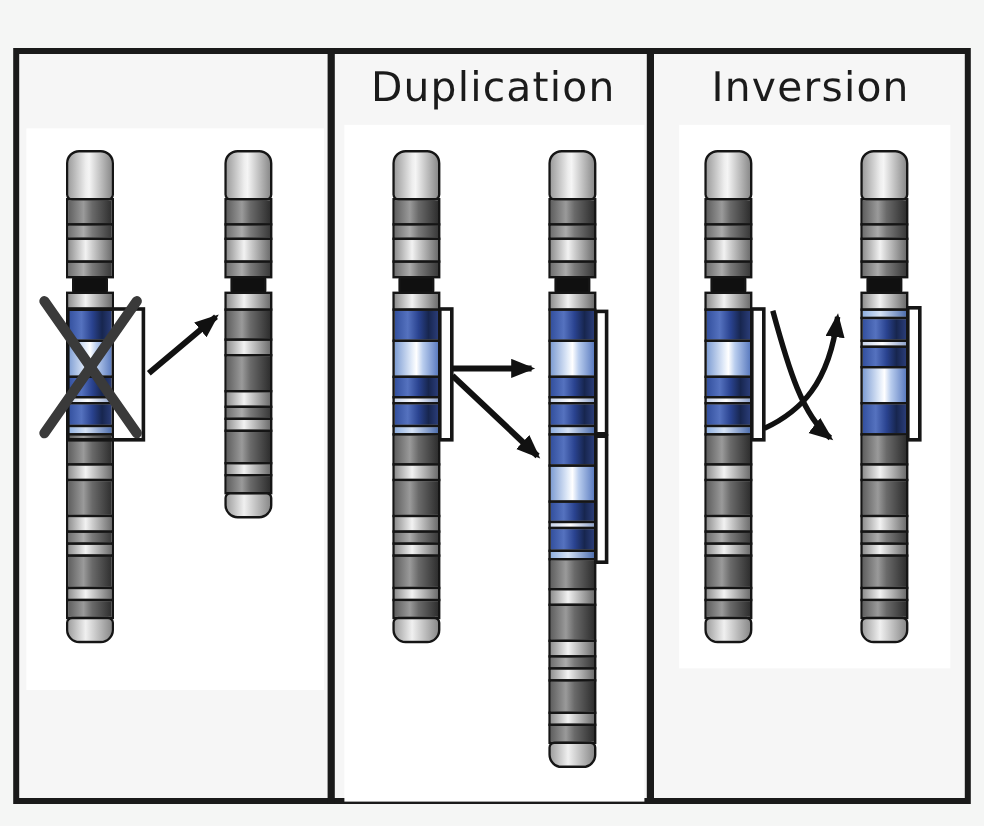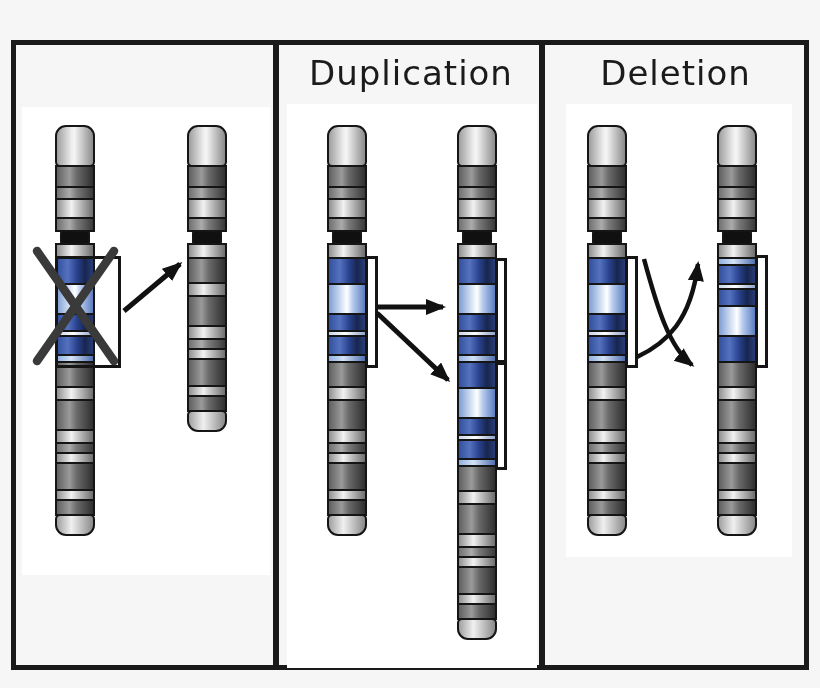--- a/index.html
+++ b/index.html
@@ -35,21 +35,21 @@
 </style>
 </head>
 <body>
 
 <div class="canvas">
   <div class="frame"></div>
   <div class="divider" id="divider-1"></div>
   <div class="divider" id="divider-2"></div>
 
   <div class="panel-title" id="title-2">Duplication</div>
-  <div class="panel-title" id="title-3">Deletion</div>
+  <div class="panel-title" id="title-3">Inversion</div>
 
   <div id="layer-white">
       <div class="white-area" style="left: 22px; top: 107px; width: 248px; height: 468px;"></div>
       <div class="white-area" style="left: 287px; top: 104px; width: 250px; height: 564px;"></div>
       <div class="white-area" style="left: 566px; top: 104px; width: 226px; height: 453px;"></div>
     </div>
   <div id="layer-chromosomes">
       <div class="chromosome" style="left: 55px; top: 125px;">
         <div class="band band-cap-top" style="height: 42px;"></div>
         <div class="band band-dark" style="height: 23px; margin-top: -2px;"></div>

